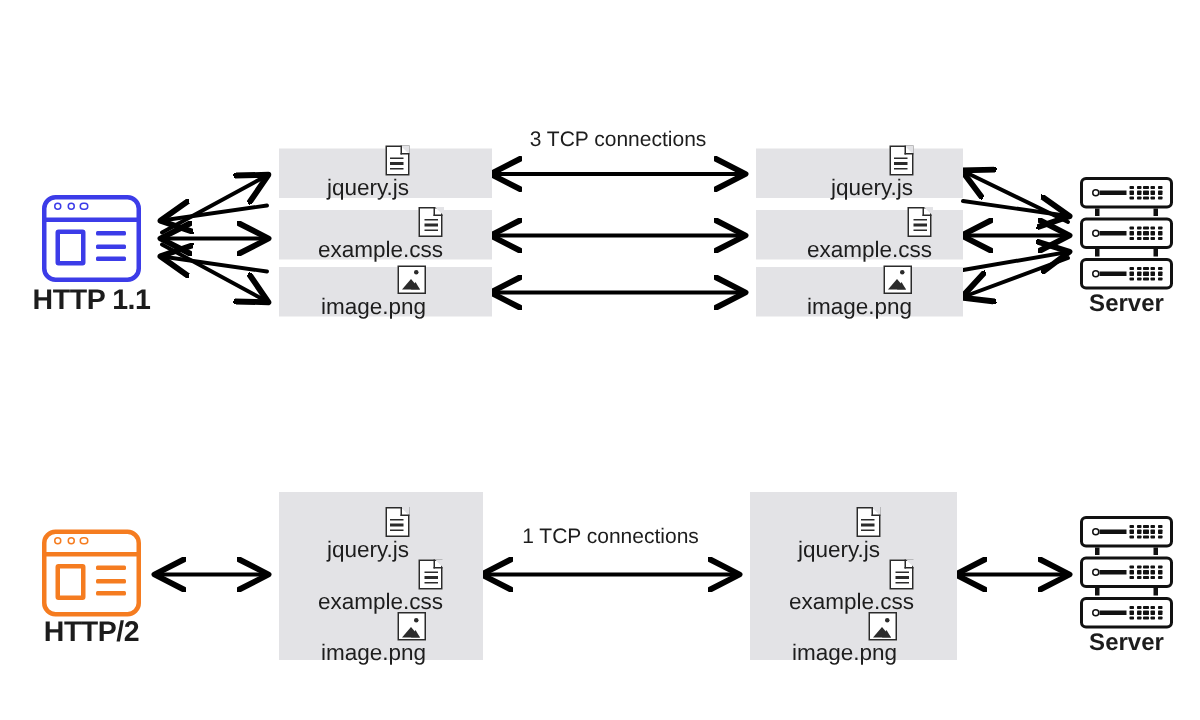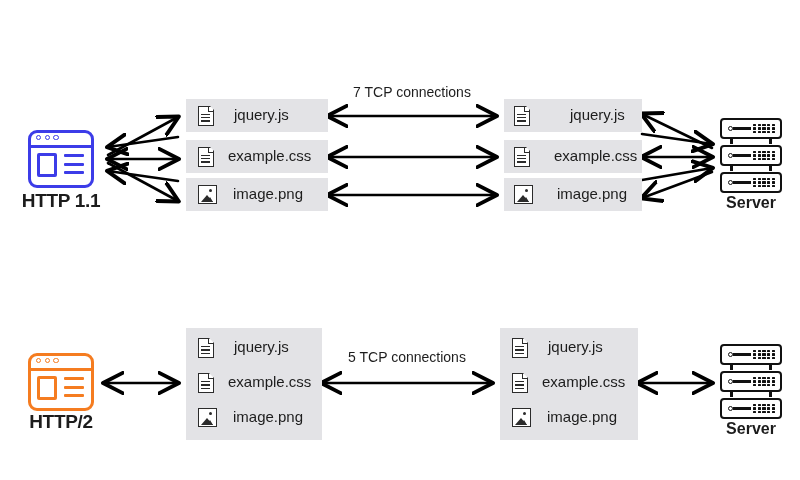--- a/index.html
+++ b/index.html
@@ -173,21 +173,22 @@
   
   .filebox {
     position: absolute;
     background: #e3e3e6;
     display: flex;
     align-items: center;
     box-sizing: border-box;
   }
   .filerow {
     display: flex;
-    align-items: flex-start;
+    align-items: flex-end;
+    flex-direction: column;
   }
   .filename {
     font-size: 15px;
     color: #1d1d1d;
     white-space: nowrap;
   }
 
   
   .doc-icon {
     position: relative;
@@ -395,21 +396,21 @@
     <div class="filerow">
       <span class="img-icon">
         <span class="sun"></span>
           <span class="mount"></span>
           <span class="mount2"></span>
       </span>
       <span class="filename" style="margin-left:16px;">image.png</span>
     </div>
   </div>
 
-  <div class="conn-label" style="left:312px; top:84px; width:200px;">7 TCP connections</div>
+  <div class="conn-label" style="left:312px; top:84px; width:200px;">3 TCP connections</div>
 
   <div class="filebox" style="left:504px; top:99px; width:138px; height:33px; padding-left:10px;">
     <div class="filerow">
       <span class="doc-icon">
         <span class="body"></span>
           <span class="fold"></span>
           <span class="fold2"></span>
         <span class="txt">
             <span></span>
             <span></span>
@@ -565,21 +566,21 @@
     <div class="filerow" style="position:absolute; left:12px; top:80px;">
       <span class="img-icon">
         <span class="sun"></span>
           <span class="mount"></span>
           <span class="mount2"></span>
       </span>
       <span class="filename" style="margin-left:16px;">image.png</span>
     </div>
   </div>
 
-  <div class="conn-label" style="left:307px; top:349px; width:200px;">5 TCP connections</div>
+  <div class="conn-label" style="left:307px; top:349px; width:200px;">1 TCP connections</div>
 
   <div style="position:absolute; left:500px; top:328px; width:138px; height:112px; background:#e3e3e6;">
     <div class="filerow" style="position:absolute; left:12px; top:10px;">
       <span class="doc-icon">
         <span class="body"></span>
           <span class="fold"></span>
           <span class="fold2"></span>
         <span class="txt">
             <span></span>
             <span></span>

